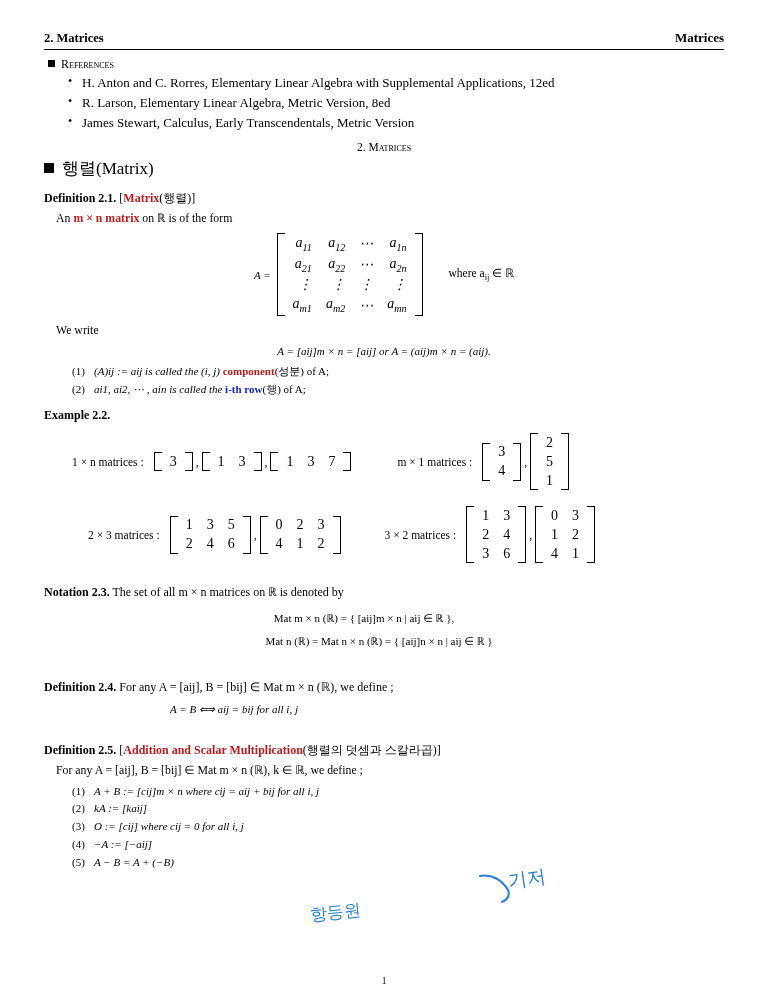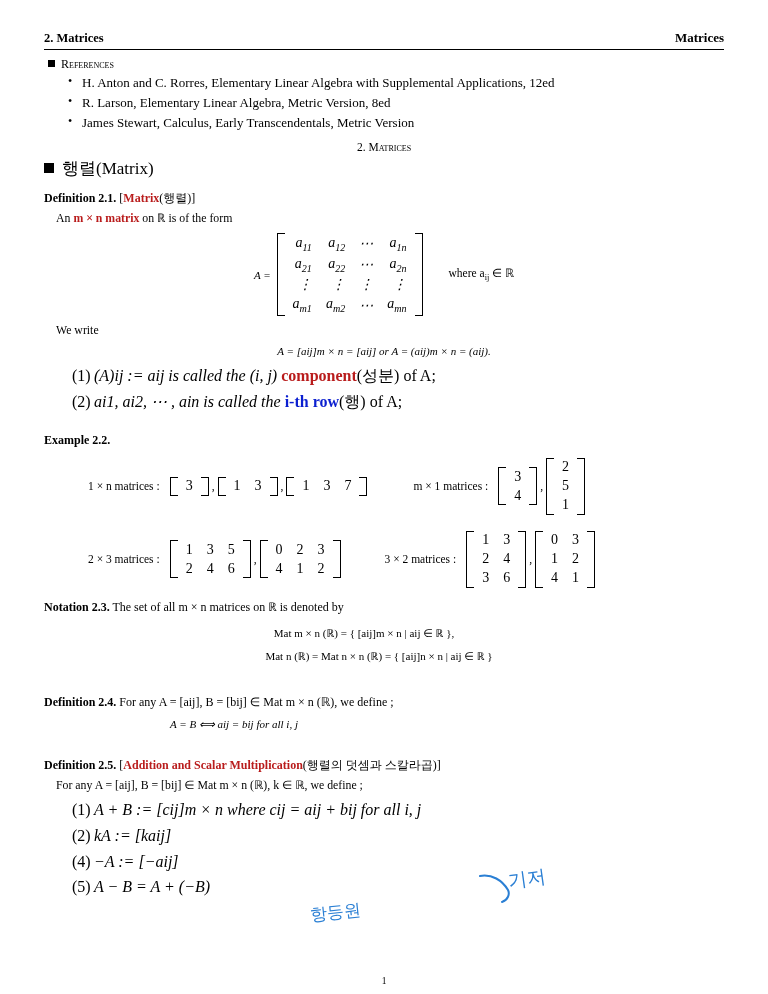--- a/index.html
+++ b/index.html
@@ -126,38 +126,38 @@
     font-style: italic;
     font-size: 14px;
     white-space: nowrap;
   }
   table.mat.upright td { font-style: normal; }
   .where { margin-left: 26px; font-size: 11.5px; font-style: normal; }
   ol.items {
     list-style: none;
     margin: 3px 0 3px 28px;
     padding: 0;
-    font-size: 16px;
+    font-size: 11px;
   }
   ol.items li { line-height: 1.62; }
   ol.items li .num { display: inline-block; width: 22px; }
-  .example { margin-top: 18px; font-size: 12px; font-weight: bold; }
+  .example { margin-top: 10px; font-size: 12px; font-weight: bold; }
   .ex-row {
     display: flex;
     align-items: center;
     margin: 10px 0 0 0;
   }
   .ex-cell {
     display: flex;
     align-items: center;
     font-size: 11.5px;
   }
   .ex-label { font-style: normal; margin-right: 10px; white-space: nowrap; }
   .comma { margin: 0 3px; }
-  .notation { margin-top: 10px; font-size: 12px; }
+  .notation { margin-top: 20px; font-size: 12px; }
   .pagenum {
     position: absolute;
     bottom: 8px;
     left: 0; right: 0;
     text-align: center;
     font-size: 9.5px;
   }
   sub { font-size: 0.72em; }
   .ital { font-style: italic; }
   .handwrite {
@@ -248,21 +248,21 @@
     </li>
     <li>
       <span class="num">(2)</span><span class="ital">ai1, ai2, ⋯ , ain is called the </span><span class="blue">i-th row</span><span>(행) of A;</span>
     </li>
   </ol>
 
 
   <div class="example">Example 2.2.</div>
 
   <div class="ex-row">
-    <div class="ex-cell" style="margin-left:44px">
+    <div class="ex-cell" style="margin-left:28px">
       <span class="ex-label">1 × n matrices :</span>
       <span class="matrix-wrap">
         <span class="brk brk-l"></span>
         <table class="mat upright">
           <tbody>
                 <tr>
                   <td><span>3</span></td>
                 </tr>
         </tbody>
             </table>
@@ -434,20 +434,21 @@
   <div class="mathline" style="margin-top:8px;margin-left:-300px;font-style:italic">A = B    ⟺    aij = bij    for all i, j</div>
 
   <div class="def" style="margin-top:26px">
     <b>Definition 2.5.</b>
     <span>[</span><span class="red">Addition and Scalar Multiplication</span><span>(행렬의 덧셈과 스칼라곱)]</span>
   </div>
   <div class="para">For any A = [aij], B = [bij] ∈ Mat m × n (ℝ), k ∈ ℝ, we define ;</div>
   <ol class="items">
     <li><span class="num">(1)</span><span class="ital">A + B := [cij]m × n where cij = aij + bij for all i, j</span></li>
     <li><span class="num">(2)</span><span class="ital">kA := [kaij]</span></li>
+    <li><span class="num">(3)</span><span class="ital">O := [cij] where cij = 0 for all i, j</span></li>
     <li><span class="num">(4)</span><span class="ital">−A := [−aij]</span></li>
     <li><span class="num">(5)</span><span class="ital">A − B = A + (−B)</span></li>
   </ol>
  </div>
 
  <div class="handwrite" style="left:508px; top:866px; font-size:19px; transform:rotate(-8deg);">
    <span>기저</span>
  </div>
  <svg class="handwrite" style="left:478px; top:872px;" width="40" height="34" viewBox="0 0 40 34">
    <path d="M2 4 C 14 2, 24 8, 30 18 C 32 22, 30 28, 24 30" stroke="#2a7fd4" stroke-width="2" fill="none" stroke-linecap="round"></path>

